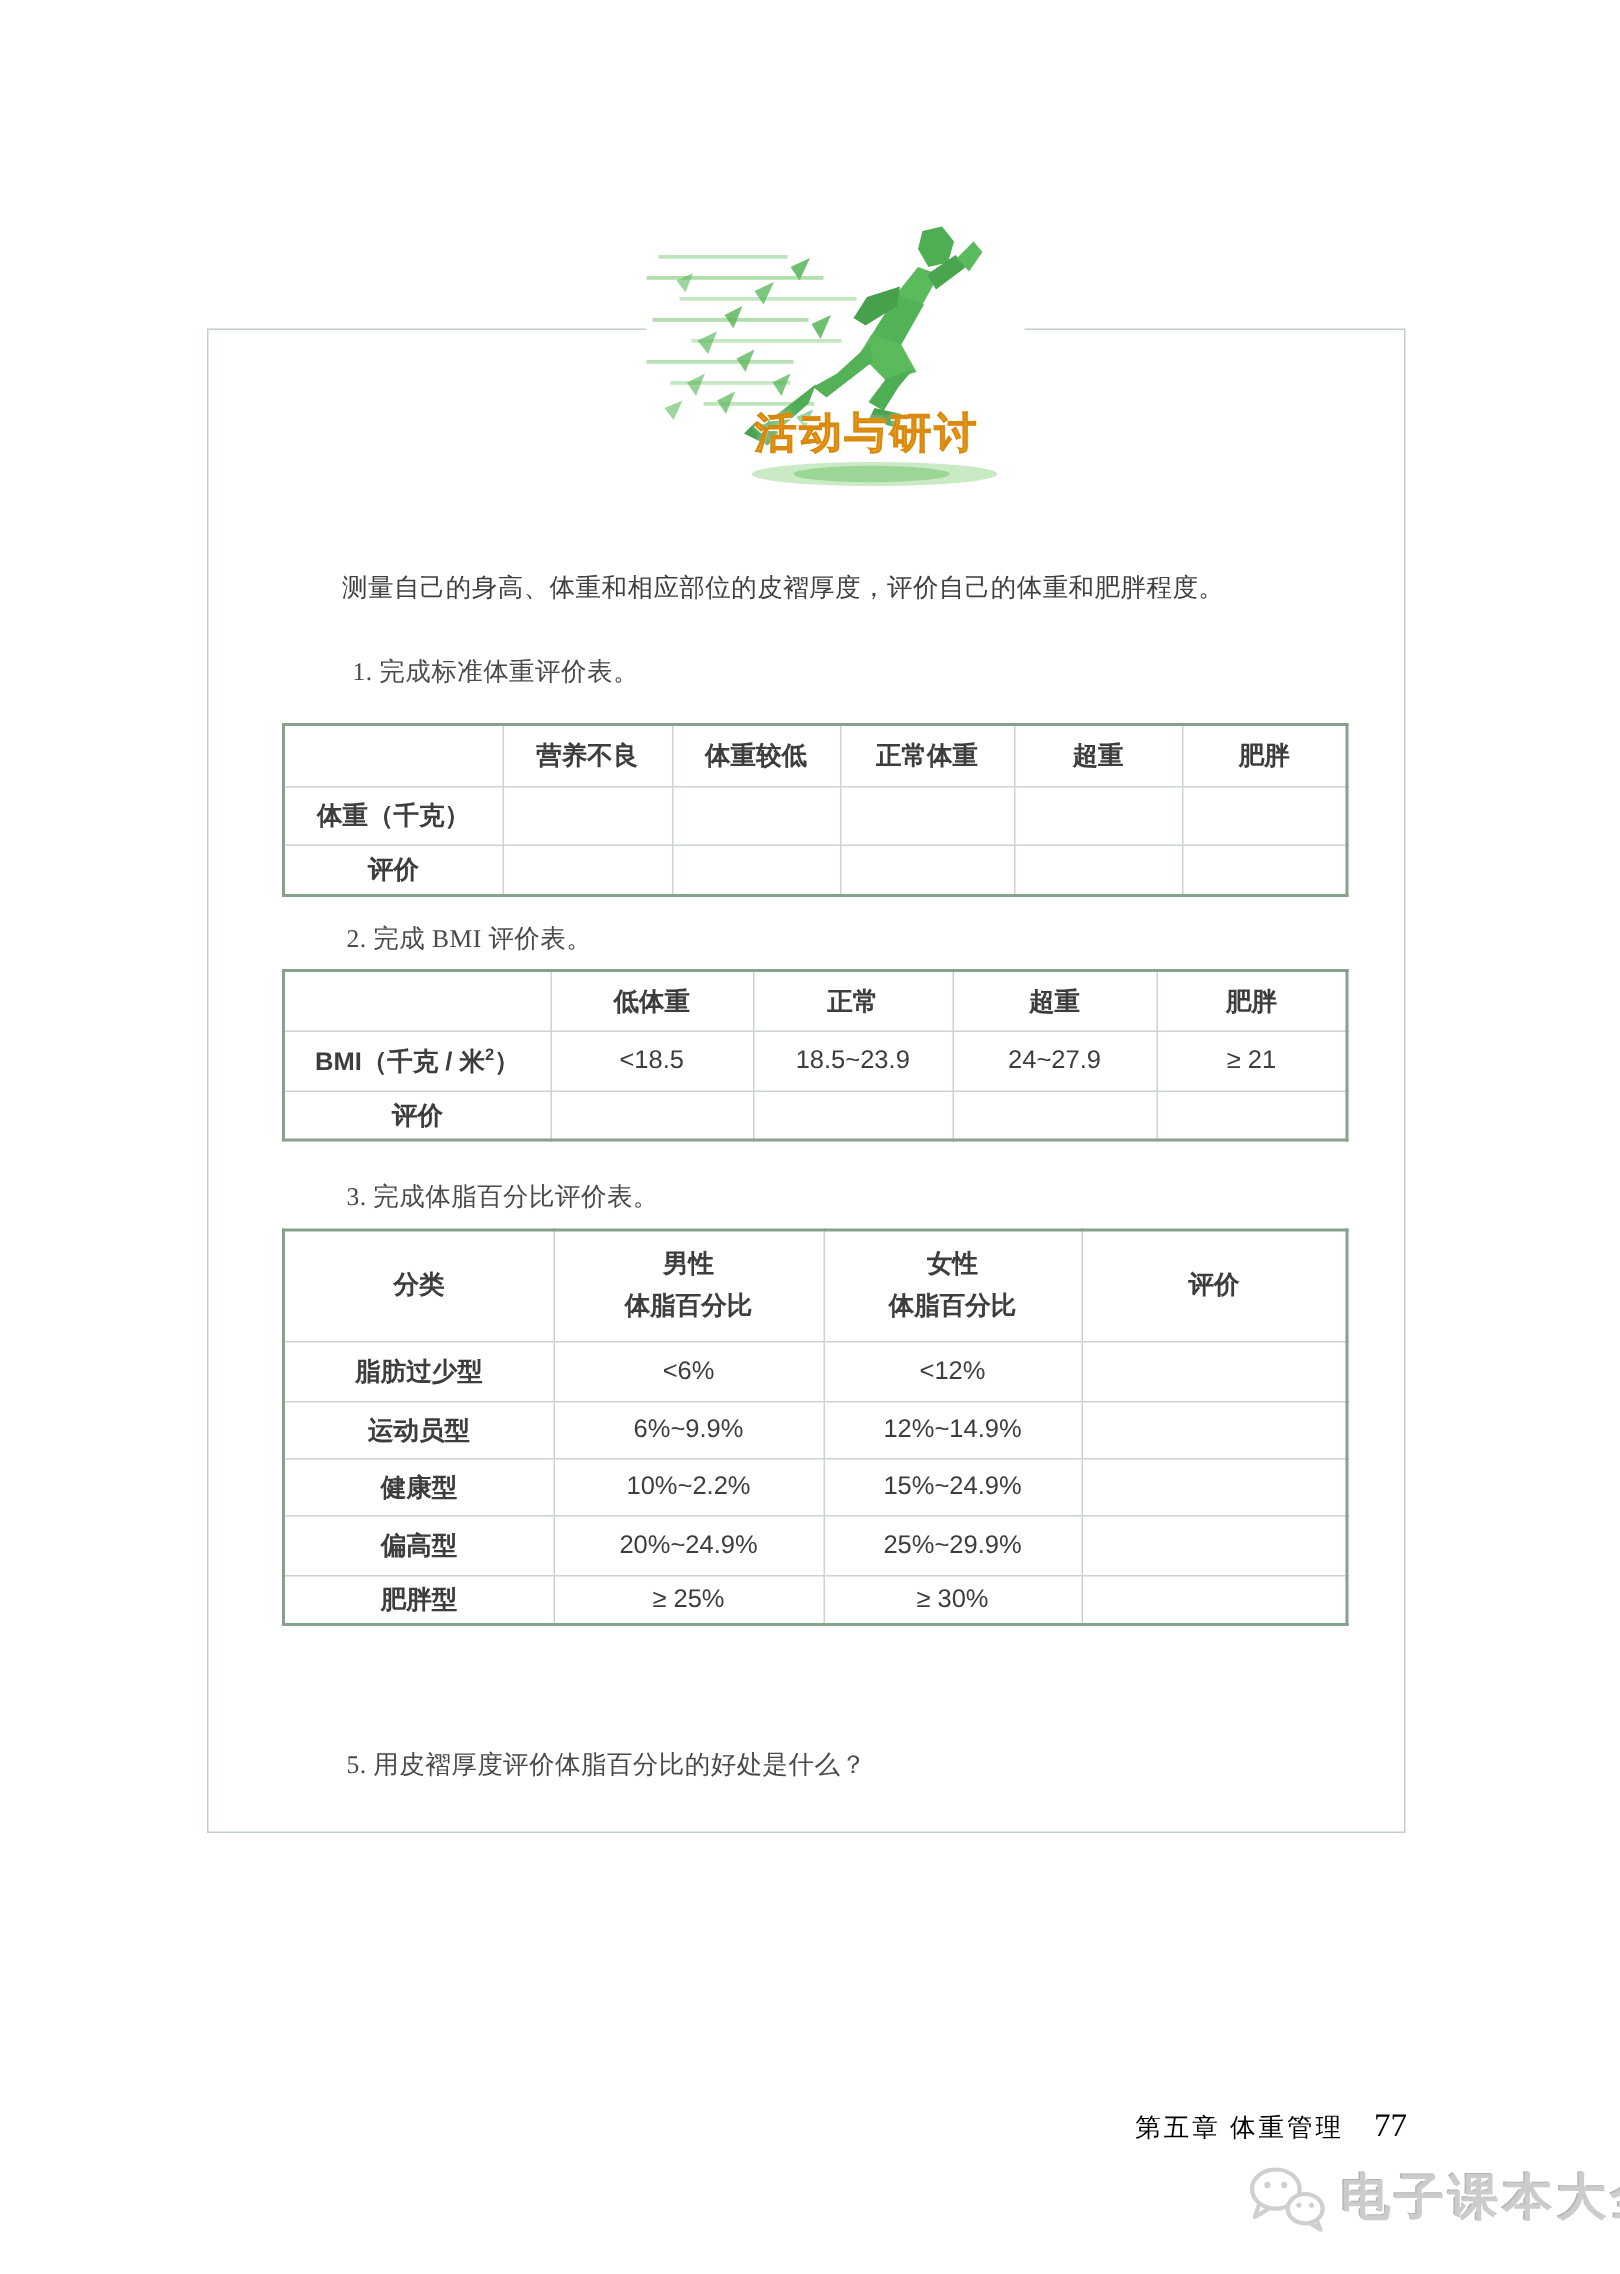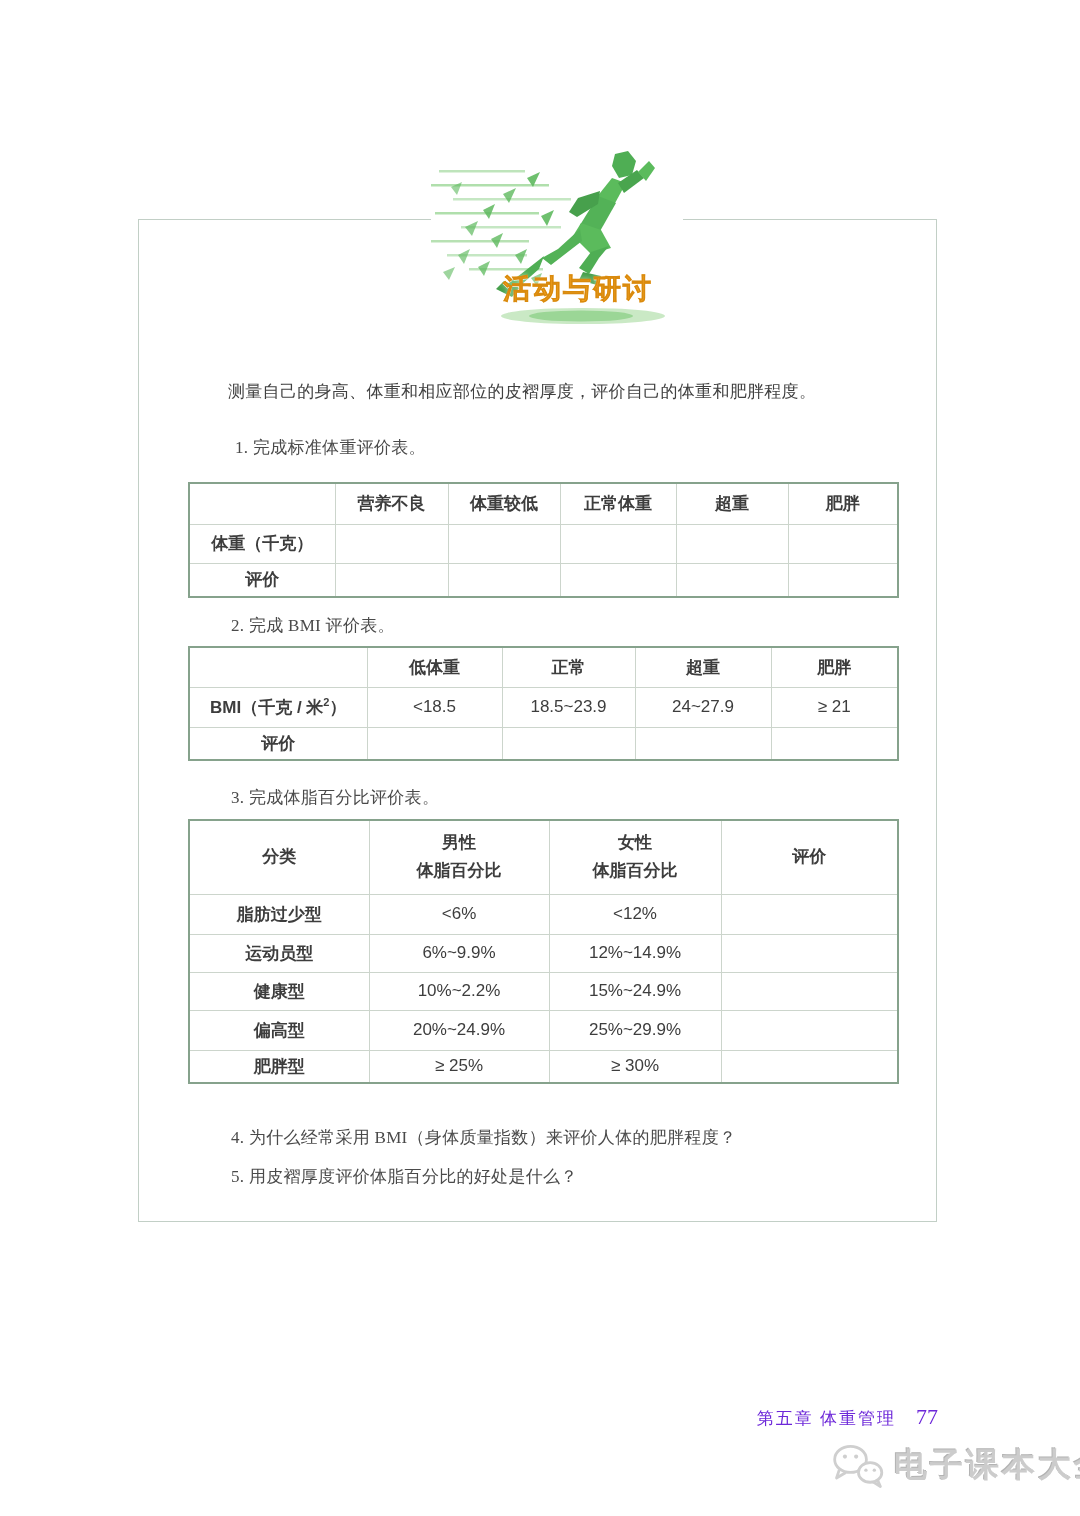--- a/index.html
+++ b/index.html
@@ -51,21 +51,21 @@
   .badge{
     position:absolute;left:72px;top:142px;white-space:nowrap;
     font-size:28px;font-weight:bold;letter-spacing:2px;color:#f6a623;
     -webkit-text-stroke:.6px #d98a0e;
     text-shadow:0 1px 0 rgba(255,255,255,.95),0 0 5px rgba(255,255,255,.7);
   }
 
   
   .footer{
     position:absolute;top:1404px;left:0;width:938px;text-align:right;
-    color:#6d28d9;font-family:"Liberation Serif", serif;white-space:nowrap;
+    color:#000000;font-family:"Liberation Serif", serif;white-space:nowrap;
   }
   .footer .chapter{font-size:17px;letter-spacing:2px;}
   .footer .pagenum{font-size:22px;margin-left:16px;}
 
   
   .watermark{position:absolute;left:830px;top:1440px;display:flex;align-items:center;}
   .wm-icon{width:56px;height:50px;margin-right:8px;flex:0 0 auto;}
   .wm-text{
     font-size:33px;font-weight:bold;color:#cccccc;letter-spacing:3px;white-space:nowrap;
     text-shadow:1px 1px 0 #ffffff,-1px -1px 0 #b3b3b3;
@@ -202,21 +202,20 @@
       </tr>
       <tr style="height:33px">
         <td class="lbl">肥胖型</td>
         <td>≥ 25%</td>
         <td>≥ 30%</td>
         <td></td>
       </tr>
     </tbody>
       </table>
 
-    <p class="task t4">4. 为什么经常采用 BMI（身体质量指数）来评价人体的肥胖程度？</p>
     <p class="task t5">5. 用皮褶厚度评价体脂百分比的好处是什么？</p>
   </div>
 
   <div class="runner-wrap">
     <svg class="runner-svg" viewBox="0 0 280 206" xmlns="http://www.w3.org/2000/svg">
 
       <g fill="#6fc468">
         <rect x="8" y="42" width="86" height="2.5" opacity="0.45"></rect>
         <rect x="0" y="56" width="118" height="2.5" opacity="0.55"></rect>
         <rect x="22" y="70" width="118" height="2.5" opacity="0.40"></rect>

